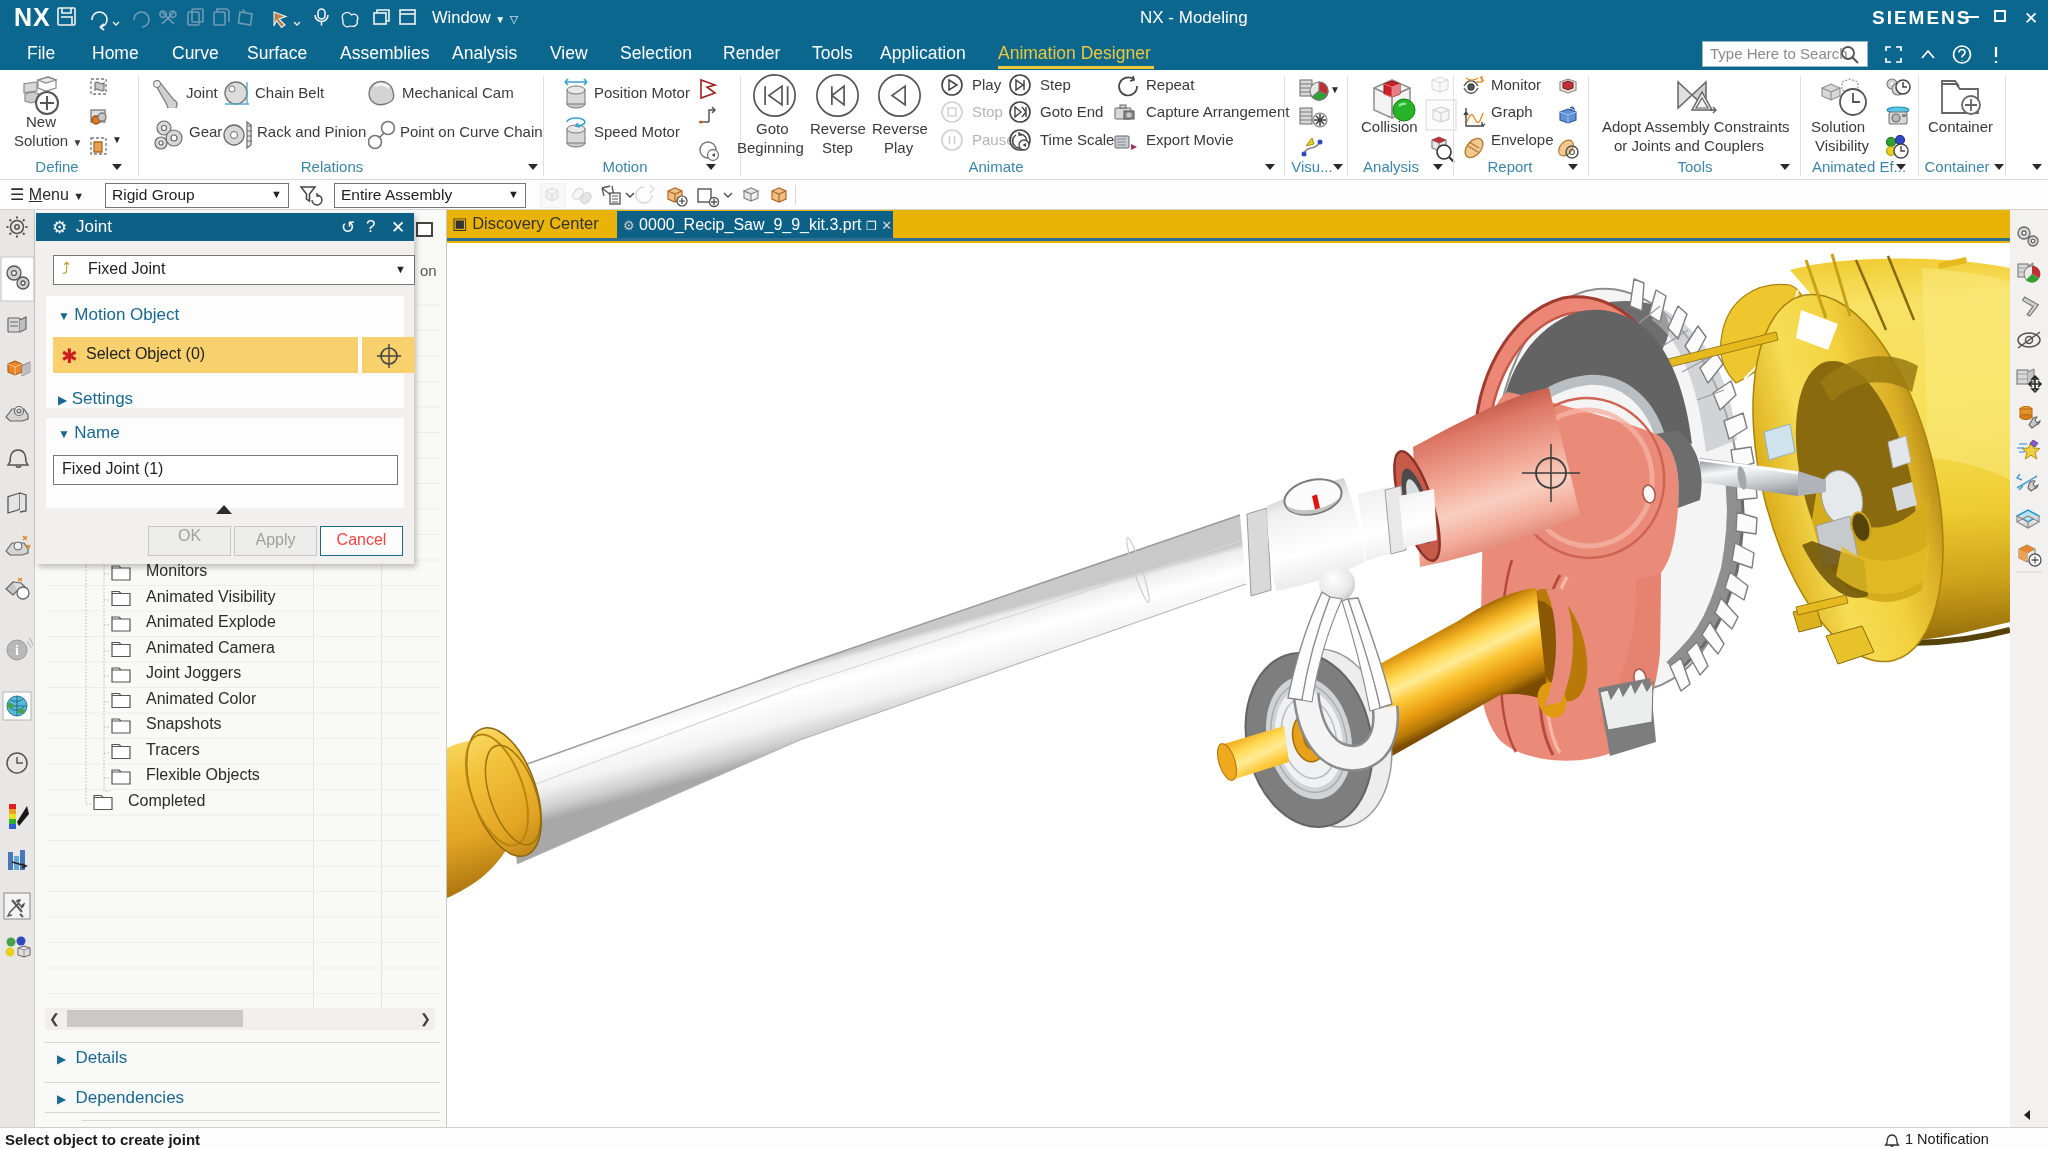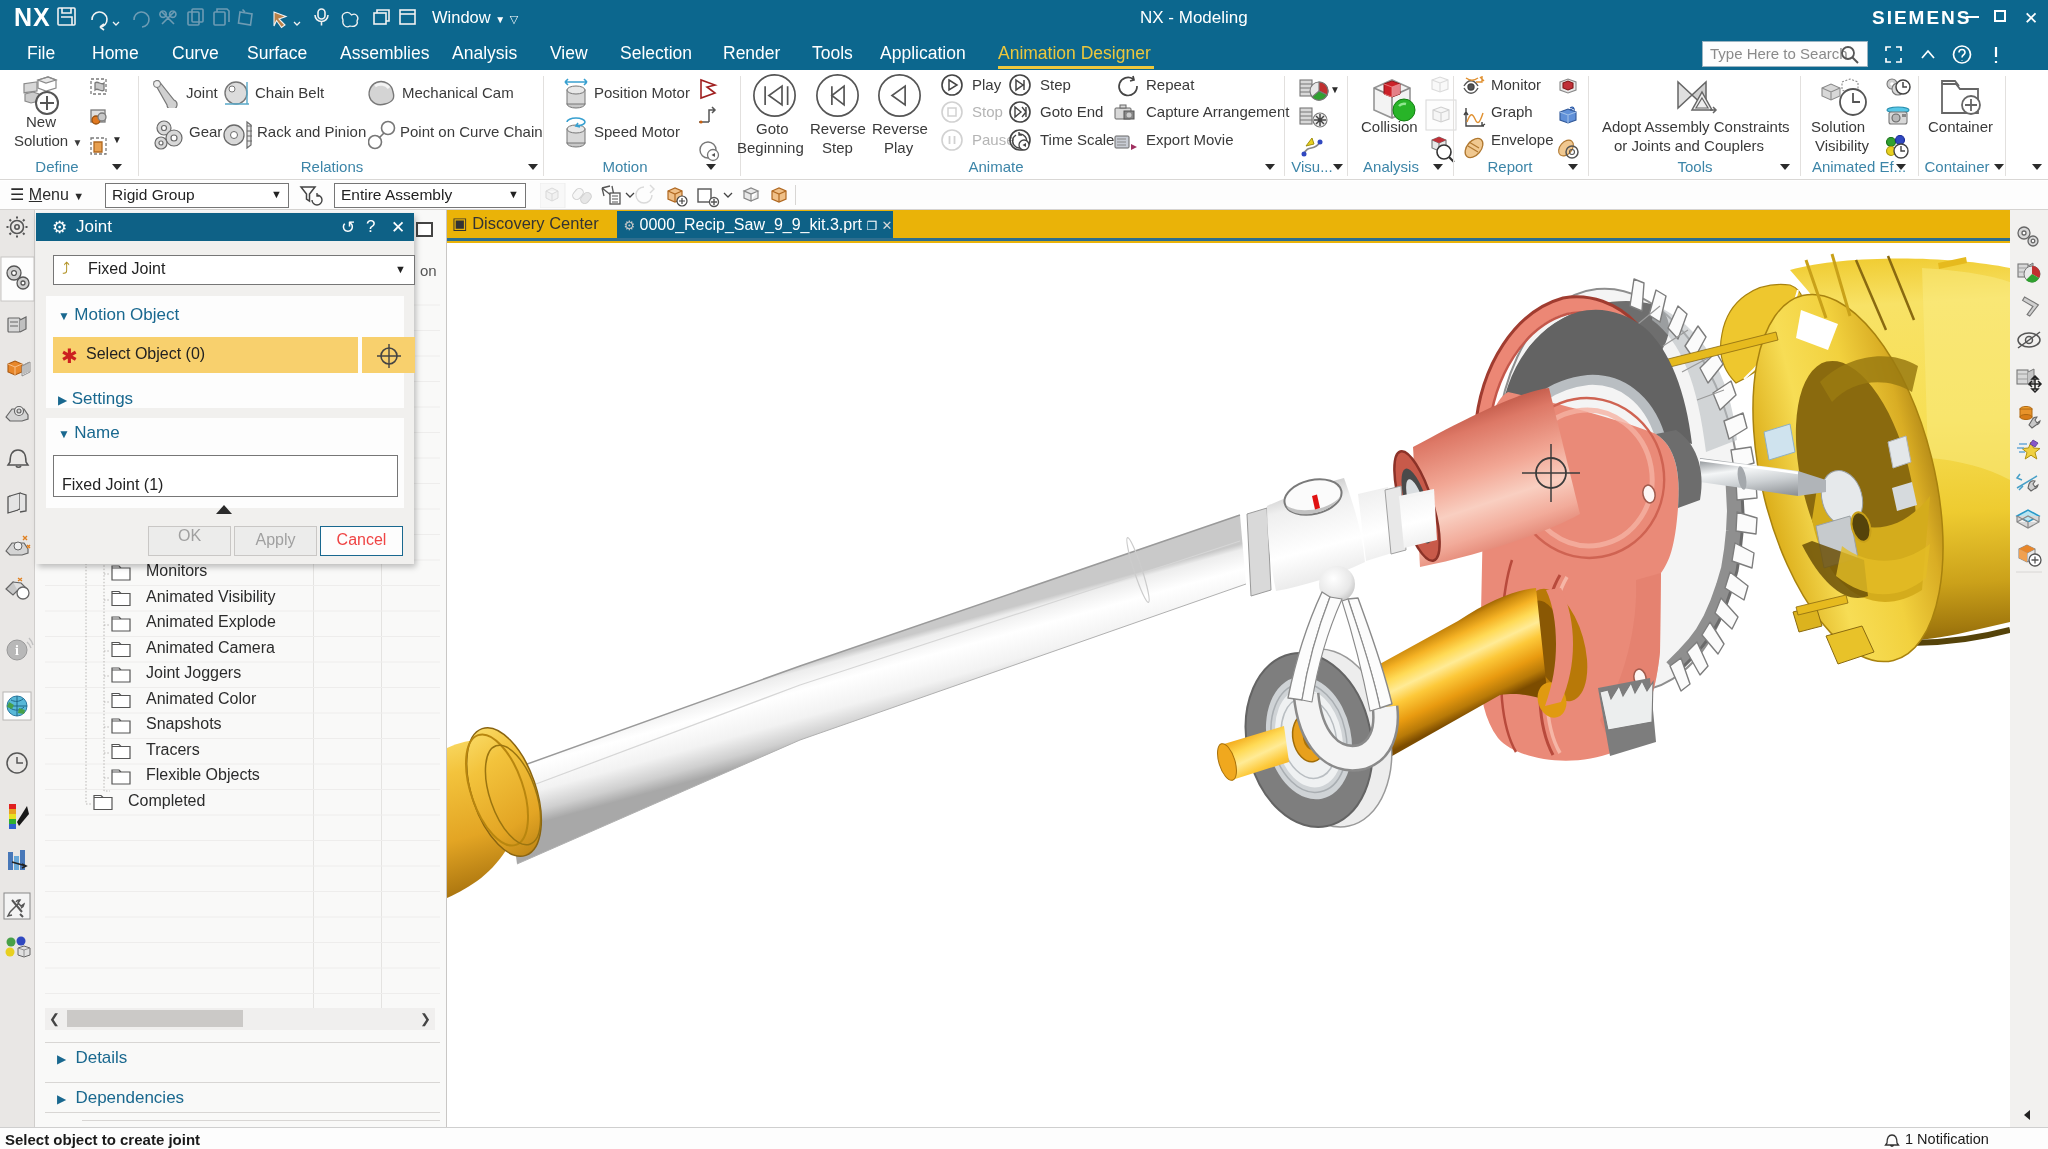--- a/index.html
+++ b/index.html
@@ -648,21 +648,21 @@
   <div class="abs" style="left:22px;top:838px;"><span style="font-size:12px;color:#19688f;">▶</span> <span style="font-size:17px;color:#19688f;">&nbsp;Details</span></div>
   <div class="abs" style="left:10px;top:872px;width:395px;height:1px;background:#d8d6d4;"></div>
   <div class="abs" style="left:22px;top:878px;"><span style="font-size:12px;color:#19688f;">▶</span> <span style="font-size:17px;color:#19688f;">&nbsp;Dependencies</span></div>
   <div class="abs" style="left:10px;top:902px;width:395px;height:1px;background:#d8d6d4;"></div>
   <div class="abs" style="left:47px;top:910px;width:358px;height:1px;background:#d8d6d4;"></div>
 </div>
 
 <div id="viewport">
   <div class="abs" style="left:0px;top:0px;width:1563px;height:33px;background:#eab308;">
     <div class="abs" style="left:5px;top:4px;font-size:16.5px;color:#333;">▣ Discovery Center</div>
-    <div class="abs" style="left:170px;top:1px;width:276px;height:30px;background:#0e6186;color:#fff;font-size:16px;padding:5px 0 0 6px;white-space:nowrap;overflow:hidden;text-align:center;"><span style="color:#c8c8c8;font-size:13px;">⚙</span> 0000_Recip_Saw_9_9_kit.3.prt <span style="font-size:12px;">❐</span> <span style="color:#d8d8d8;font-size:13px;">✕</span></div>
+    <div class="abs" style="left:170px;top:1px;width:276px;height:30px;background:#0e6186;color:#fff;font-size:16px;padding:5px 0 0 6px;white-space:nowrap;overflow:hidden;"><span style="color:#c8c8c8;font-size:13px;">⚙</span> 0000_Recip_Saw_9_9_kit.3.prt <span style="font-size:12px;">❐</span> <span style="color:#d8d8d8;font-size:13px;">✕</span></div>
   </div>
   <div class="abs" style="left:0;top:28px;width:1563px;height:2.5px;background:#2e6e8e;"></div>
   <svg class="abs" style="left:0;top:0;" width="1563" height="917" viewBox="447 210 1563 917">
   <defs>
     <linearGradient id="shaftg" gradientUnits="userSpaceOnUse" x1="895" y1="639" x2="917" y2="719">
       <stop offset="0" stop-color="#c9c9c9"></stop>
           <stop offset="0.07" stop-color="#ededed"></stop>
       <stop offset="0.3" stop-color="#ffffff"></stop>
           <stop offset="0.62" stop-color="#f2f2f2"></stop>
       <stop offset="0.85" stop-color="#cfcfcf"></stop>
@@ -960,21 +960,21 @@
   <div class="abs" style="left:326px;top:124px;width:53px;height:36px;background:#f8d06d;"></div>
   <div class="abs" style="left:25px;top:131px;font-size:20px;color:#cc2020;">✱</div>
   <div class="abs" style="left:50px;top:132px;font-size:16px;color:#222;">Select Object (0)</div>
   <svg class="abs" style="left:338px;top:128px;" width="30" height="30" viewBox="0 0 30 30">
       <circle cx="15" cy="15" r="8" fill="none" stroke="#444" stroke-width="1.6"></circle>
       <path d="M15 3 v24 M3 15 h24" stroke="#444" stroke-width="1.4"></path>
     </svg>
   <div class="abs" style="left:22px;top:176px;"><span style="font-size:12px;color:#19688f;">▶</span> <span class="sechdr">Settings</span></div>
   <div class="abs" style="left:10px;top:205px;width:358px;height:90px;background:#fdfdfd;"></div>
   <div class="abs" style="left:22px;top:210px;"><span style="font-size:12px;color:#19688f;">▼</span> <span class="sechdr">Name</span></div>
-  <div class="abs" style="left:17px;top:242px;width:345px;height:30px;background:#fff;border:1px solid #767676;font-size:16px;color:#222;padding:20px 8px;">Fixed Joint (1)</div>
+  <div class="abs" style="left:17px;top:242px;width:345px;height:30px;background:#fff;border:1px solid #767676;font-size:16px;color:#222;padding:4px 8px;">Fixed Joint (1)</div>
   <div class="abs" style="left:180px;top:292px;width:0;height:0;border-left:8px solid transparent;border-right:8px solid transparent;border-bottom:9px solid #2b2b2b;"></div>
   <div class="abs" style="left:112px;top:313px;width:83px;height:30px;background:#ececeb;border:1px solid #c9c7c5;color:#a0a0a0;font-size:16px;text-align:center;">OK</div>
   <div class="abs" style="left:198px;top:313px;width:83px;height:30px;background:#ececeb;border:1px solid #c9c7c5;color:#a0a0a0;font-size:16px;text-align:center;padding-top:4px;">Apply</div>
   <div class="abs" style="left:284px;top:313px;width:83px;height:30px;background:#fdfdfd;border:1px solid #19688f;color:#ef4444;font-size:16px;text-align:center;padding-top:4px;">Cancel</div>
 </div>
 
 <div id="statusbar">
   <div class="abs" style="left:5px;top:3px;font-weight:bold;">Select object to create joint</div>
   <div class="abs" style="left:937px;top:3px;font-weight:bold;margin-top:16px;">Rigid Group : bearing_plate</div>
   <svg class="abs" style="left:1884px;top:4px;" width="16" height="16" viewBox="0 0 16 16">

